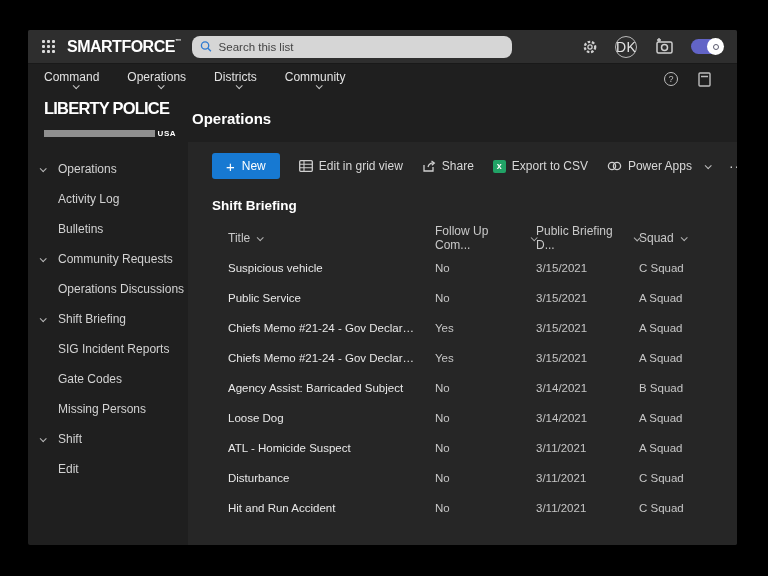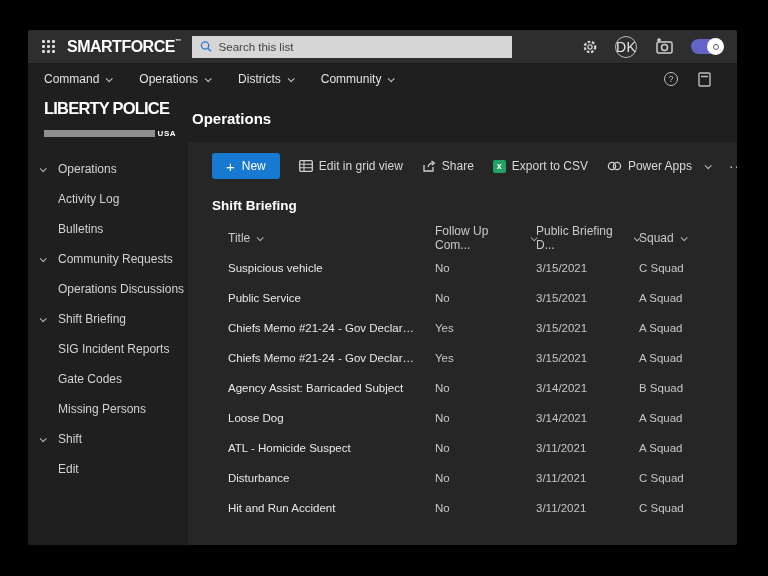--- a/index.html
+++ b/index.html
@@ -11,40 +11,40 @@
 
   
   .topbar { height:34px; background:#2e2e2e; display:flex; align-items:center;
             padding:0 14px; border-bottom:1px solid #191919; }
   .waffle { display:grid; grid-template-columns:repeat(3,3px); grid-gap:2px; cursor:pointer; }
   .waffle i { width:3px; height:3px; background:#dcdcdc; border-radius:1px; }
   .brand { color:#fff; font-weight:bold; font-size:16px; letter-spacing:-0.5px;
            margin-left:12px; white-space:nowrap; }
   .brand sup { font-size:6px; vertical-align:top; }
   .searchbox { margin-left:12px; width:320px; height:22px; background:#d6d6d6;
-               border-radius:0; display:flex; align-items:center; padding:0 8px; }
+               border-radius:8px; display:flex; align-items:center; padding:0 8px; }
   .searchbox input { border:none; outline:none; background:transparent; width:100%;
                      font-size:11.5px; color:#333; font-family:"Liberation Sans",sans-serif; }
   .searchbox input::placeholder { color:#444; }
   .topspacer { flex:1; }
   .topicons { display:flex; align-items:center; gap:17px; }
   .avatar { width:22px; height:22px; border:1px solid #b9b9b9; border-radius:50%;
             display:flex; align-items:center; justify-content:center; font-size:14px;
             color:#e3e3e3; letter-spacing:0.3px; cursor:pointer; }
   .toggle { width:32px; height:15px; background:#6264c7; border-radius:8px;
             position:relative; cursor:pointer; }
   .toggle .knob { position:absolute; right:-1px; top:-1px; width:17px; height:17px;
                   background:#fff; border-radius:50%; display:flex; align-items:center;
                   justify-content:center; }
   .toggle .knob i { width:6px; height:6px; border:1.4px solid #5a5a6e; border-radius:50%; }
 
   
   .navbar { height:30px; display:flex; align-items:center; padding:0 16px;
             gap:28px; color:#e2e2e2; font-size:12px; }
-  .navitem { display:flex; align-items:center; cursor:pointer; white-space:nowrap; }
+  .navitem { display:flex; align-items:center; cursor:pointer; white-space:nowrap;flex-direction:column; }
   .chev { width:5px; height:5px; border-right:1.4px solid currentColor;
           border-bottom:1.4px solid currentColor; transform:rotate(45deg) translateY(-1px);
           display:inline-block; margin-left:7px; opacity:.85; }
   .navspacer { flex:1; }
   .navicons { display:flex; align-items:center; gap:20px; padding-right:10px; }
   .helpicon { width:14px; height:14px; border:1px solid #bdbdbd; border-radius:50%;
               color:#bdbdbd; font-size:9px; display:flex; align-items:center;
               justify-content:center; cursor:pointer; }
 
   

